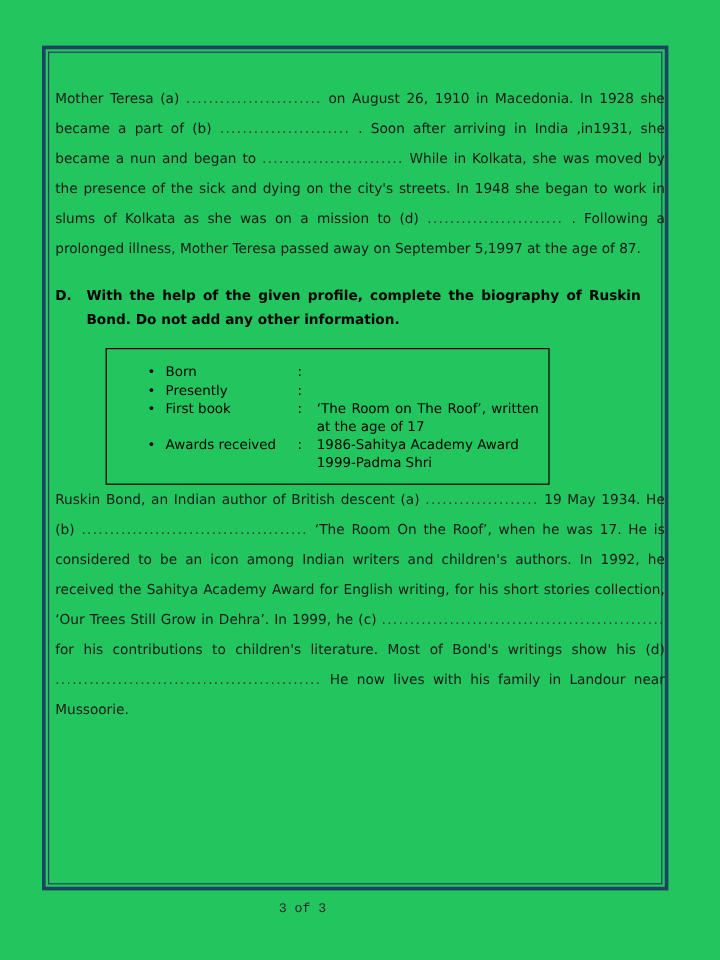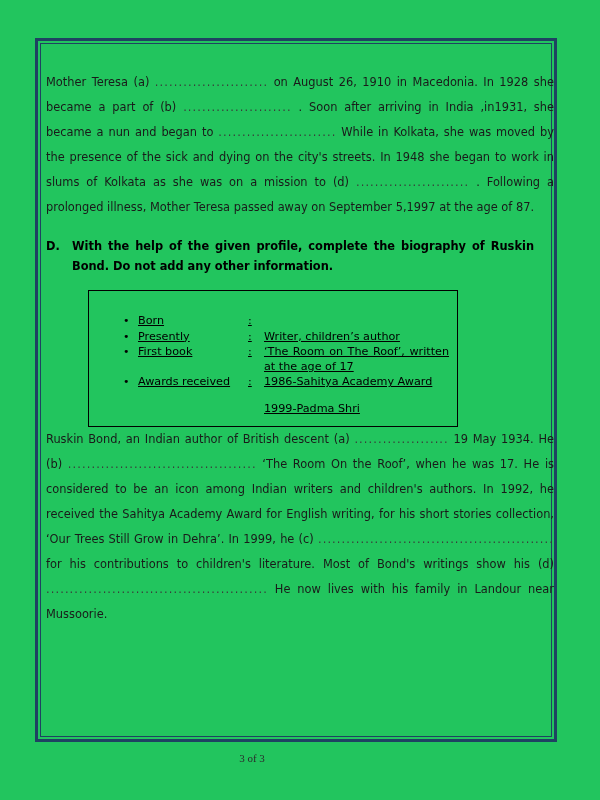--- a/index.html
+++ b/index.html
@@ -82,22 +82,21 @@
   }
 
   
   .profile-box {
     position: relative;
     margin-top: 14px;
     margin-left: 42px;
     width: 370px;
     box-sizing: border-box;
     border: 1.3px solid #000000;
-    padding: 23px 8px 8px 0;
-    text-decoration: underline;
+    padding: 12px 8px 8px 0;
   }
   ul.profile-list {
     list-style: none;
     margin: 0;
     padding: 0;
   }
   ul.profile-list > li {
     position: relative;
     padding-left: 49px;
     font-size: 11.2px;
@@ -125,39 +124,38 @@
   .row .value {
     flex: 1;
     text-align: justify;
   }
   .row .value.small {
     font-size: 9.6px;
     line-height: 14.6px;
   }
   .row .value .v2 {
     display: block;
-    margin-top: 12px;
   }
   li.plain {
     padding-left: 49px;
   }
 
   
   .passage2 {
     margin-top: 22px;
   }
 
   
   .footer {
     position: absolute;
     left: 0;
     top: 752px;
     width: 504px;
     text-align: center;
-    font-family: Liberation Serif, serif;
+    font-family: Liberation Mono, monospace;
     font-size: 11px;
     color: #2b2b2b;
   }
 </style>
 </head>
 <body>
 
 <div class="page">
 
   <div class="page-border-outer"></div>
@@ -179,21 +177,20 @@
           <div class="row">
             <span class="label">Born</span>
             <span class="colon">:</span>
           </div>
         </li>
 
         <li>
           <div class="row">
             <span class="label">Presently</span>
             <span class="colon">:</span>
-            <span class="value">Writer, children’s author</span>
           </div>
         </li>
 
         <li>
           <div class="row">
             <span class="label">First book</span>
             <span class="colon">:</span>
             <span class="value">‘The   Room  on  The  Roof’, written at the age of 17</span>
           </div>
         </li>

